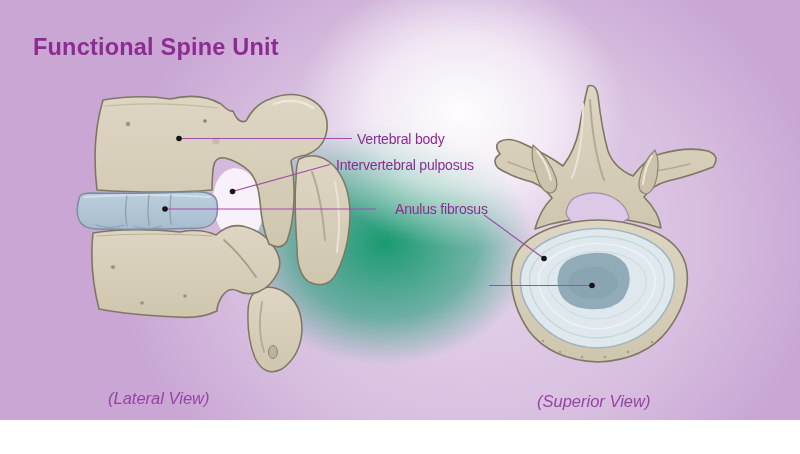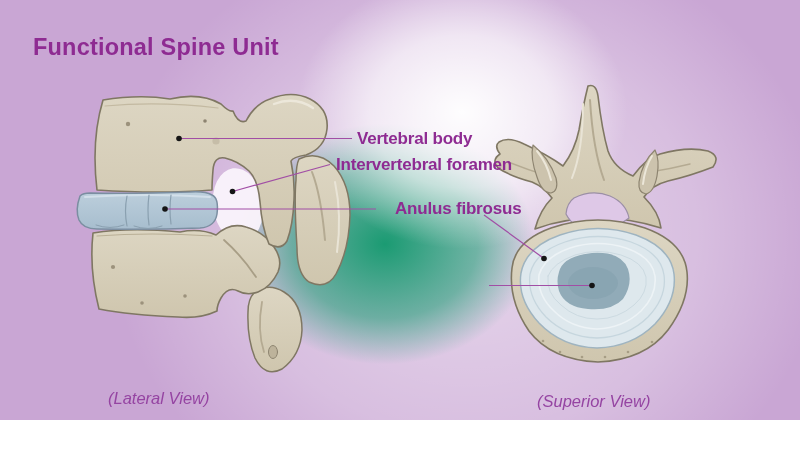--- a/index.html
+++ b/index.html
@@ -16,21 +16,21 @@
       radial-gradient(140% 130% at 50% 45%, rgba(255,255,255,0) 60%, rgba(146,95,166,0.22) 100%);
   }
   .page-title{
     position:absolute;left:33px;top:34px;
     font-size:23.5px;font-weight:bold;letter-spacing:.2px;
     color:#8e2b92;
   }
   .anatomy-svg{position:absolute;left:0;top:0;}
   .label{
     position:absolute;
-    font-size:17px;font-weight:bold;letter-spacing:-0.2px;
+    font-size:14px;font-weight:normal;letter-spacing:-0.2px;
     color:#8e2b92;line-height:14px;white-space:nowrap;
   }
   .caption{
     position:absolute;
     font-size:16.5px;font-style:italic;font-weight:500;
     color:#9544a2;white-space:nowrap;
   }
 </style>
 </head>
 <body>
@@ -129,19 +129,19 @@
     <g fill="#151515">
       <circle cx="179" cy="138.5" r="2.8"></circle>
       <circle cx="232.5" cy="191.5" r="2.8"></circle>
       <circle cx="165" cy="209" r="2.8"></circle>
       <circle cx="544" cy="258.5" r="2.8"></circle>
       <circle cx="592" cy="285.5" r="2.8"></circle>
     </g>
   </svg>
 
   <div class="label" style="left:357px;top:131.5px">Vertebral body</div>
-  <div class="label" style="left:336px;top:157.5px">Intervertebral foramen</div>
+  <div class="label" style="left:336px;top:157.5px">Intervertebral pulposus</div>
   <div class="label" style="left:395px;top:202px">Anulus fibrosus</div>
 
   <div class="caption" style="left:537px;top:392px">(Superior View)</div>
   <div class="caption" style="left:108px;top:389px">(Lateral View)</div>
 
 </div>
 
 </body></html>

